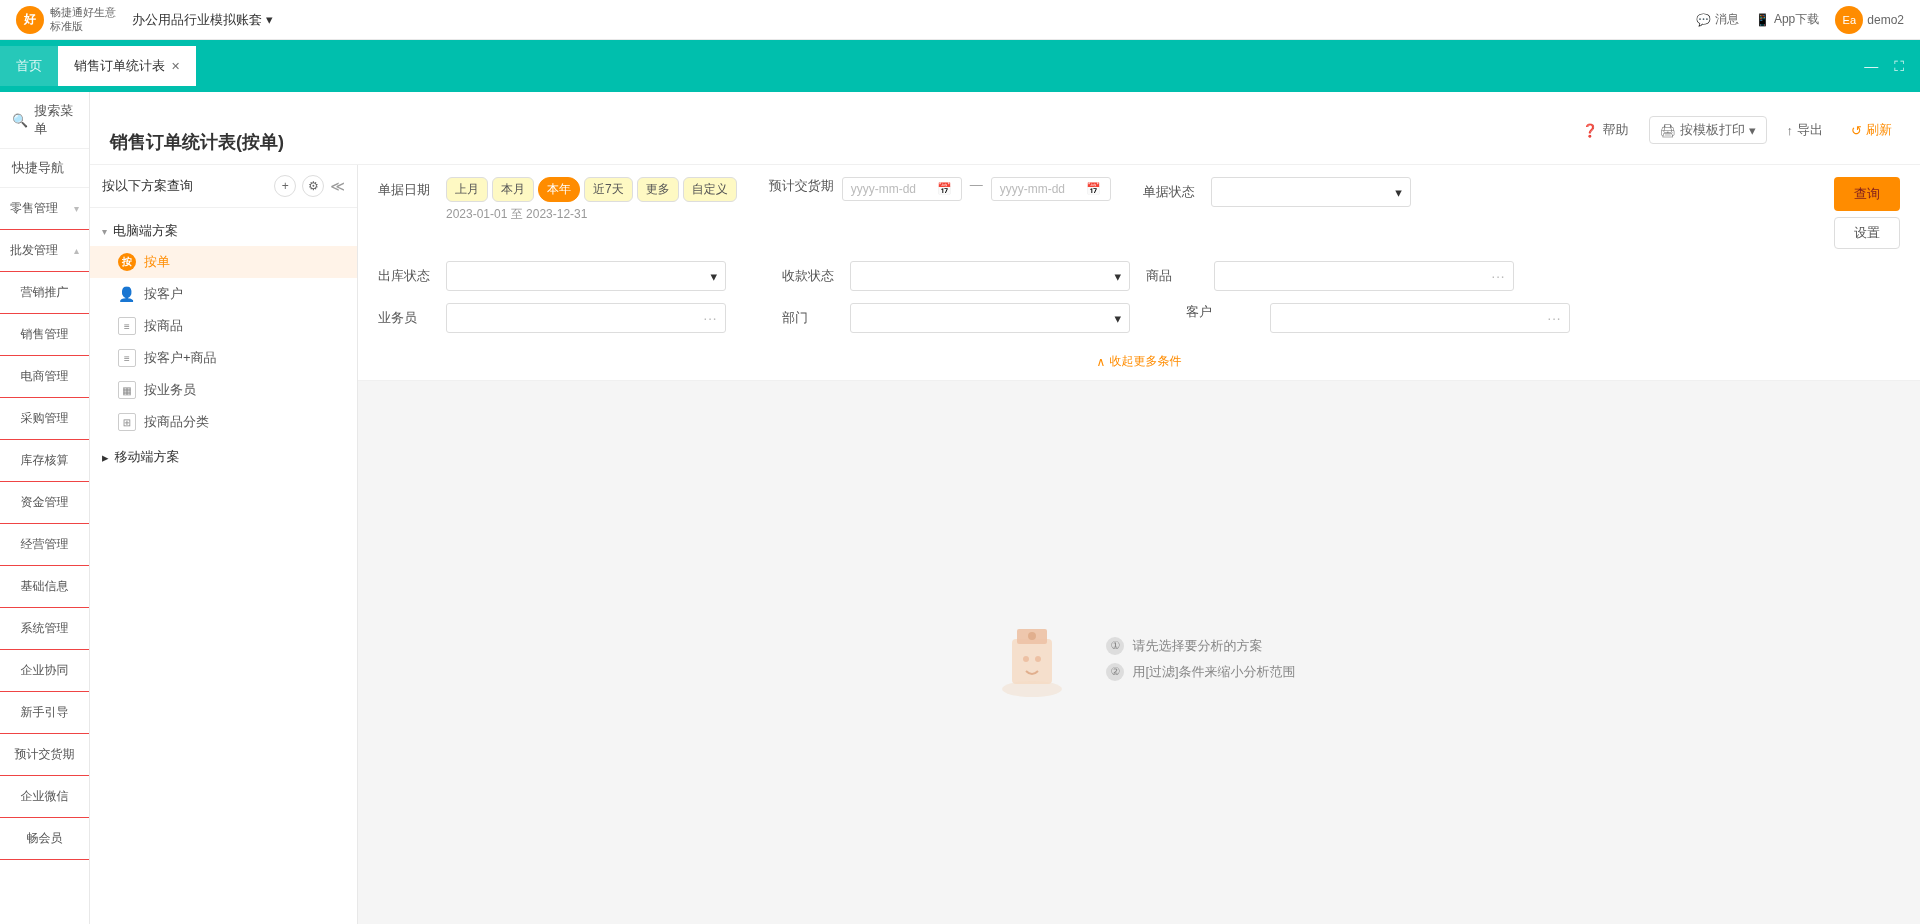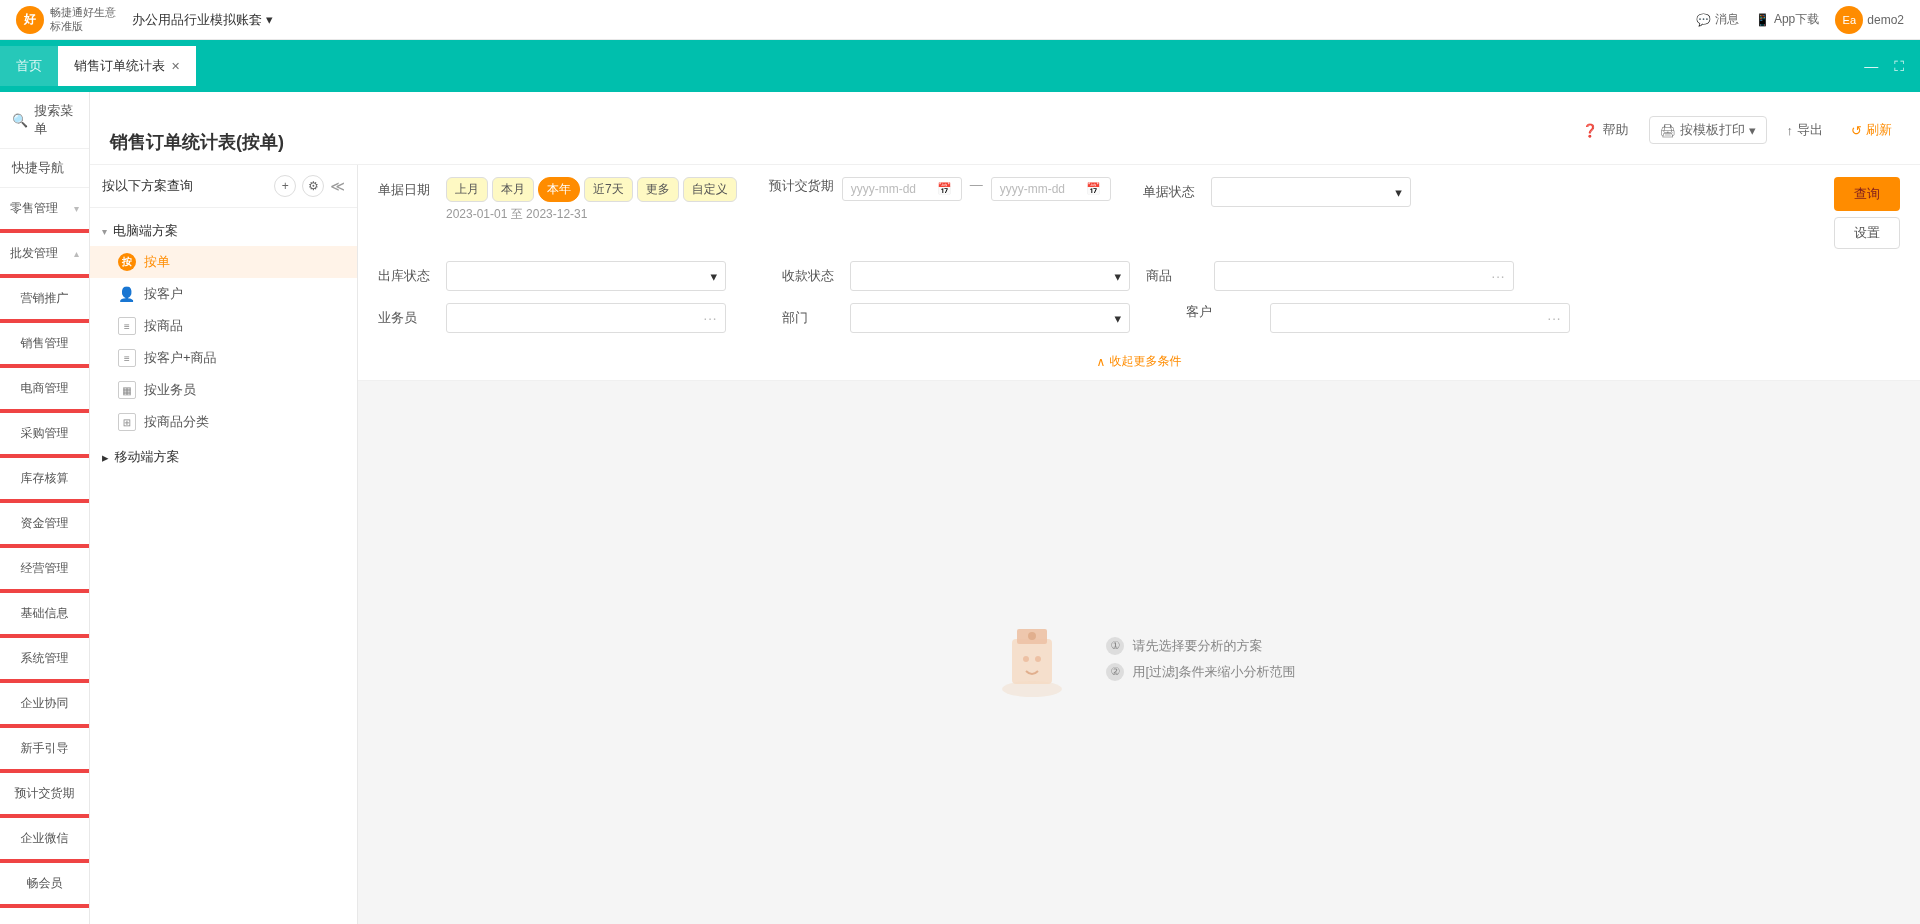--- a/index.html
+++ b/index.html
@@ -463,21 +463,21 @@
       border-right: 1px solid #e8e8e8;
       overflow-y: auto;
       flex-shrink: 0;
     }
     .nav-item {
       padding: 12px 6px;
       text-align: center;
       cursor: pointer;
       font-size: 12px;
       color: #555;
-      border-bottom: 4px solid #ef4444;
+      border-bottom: 1px solid #ef4444;
       display: flex;
       align-items: center;
       justify-content: center;
     }
     .nav-item.expandable {
       justify-content: space-between;
       padding: 12px 10px;
     }
     .nav-item .expand-arrow { font-size: 10px; color: #bbb; }
 

